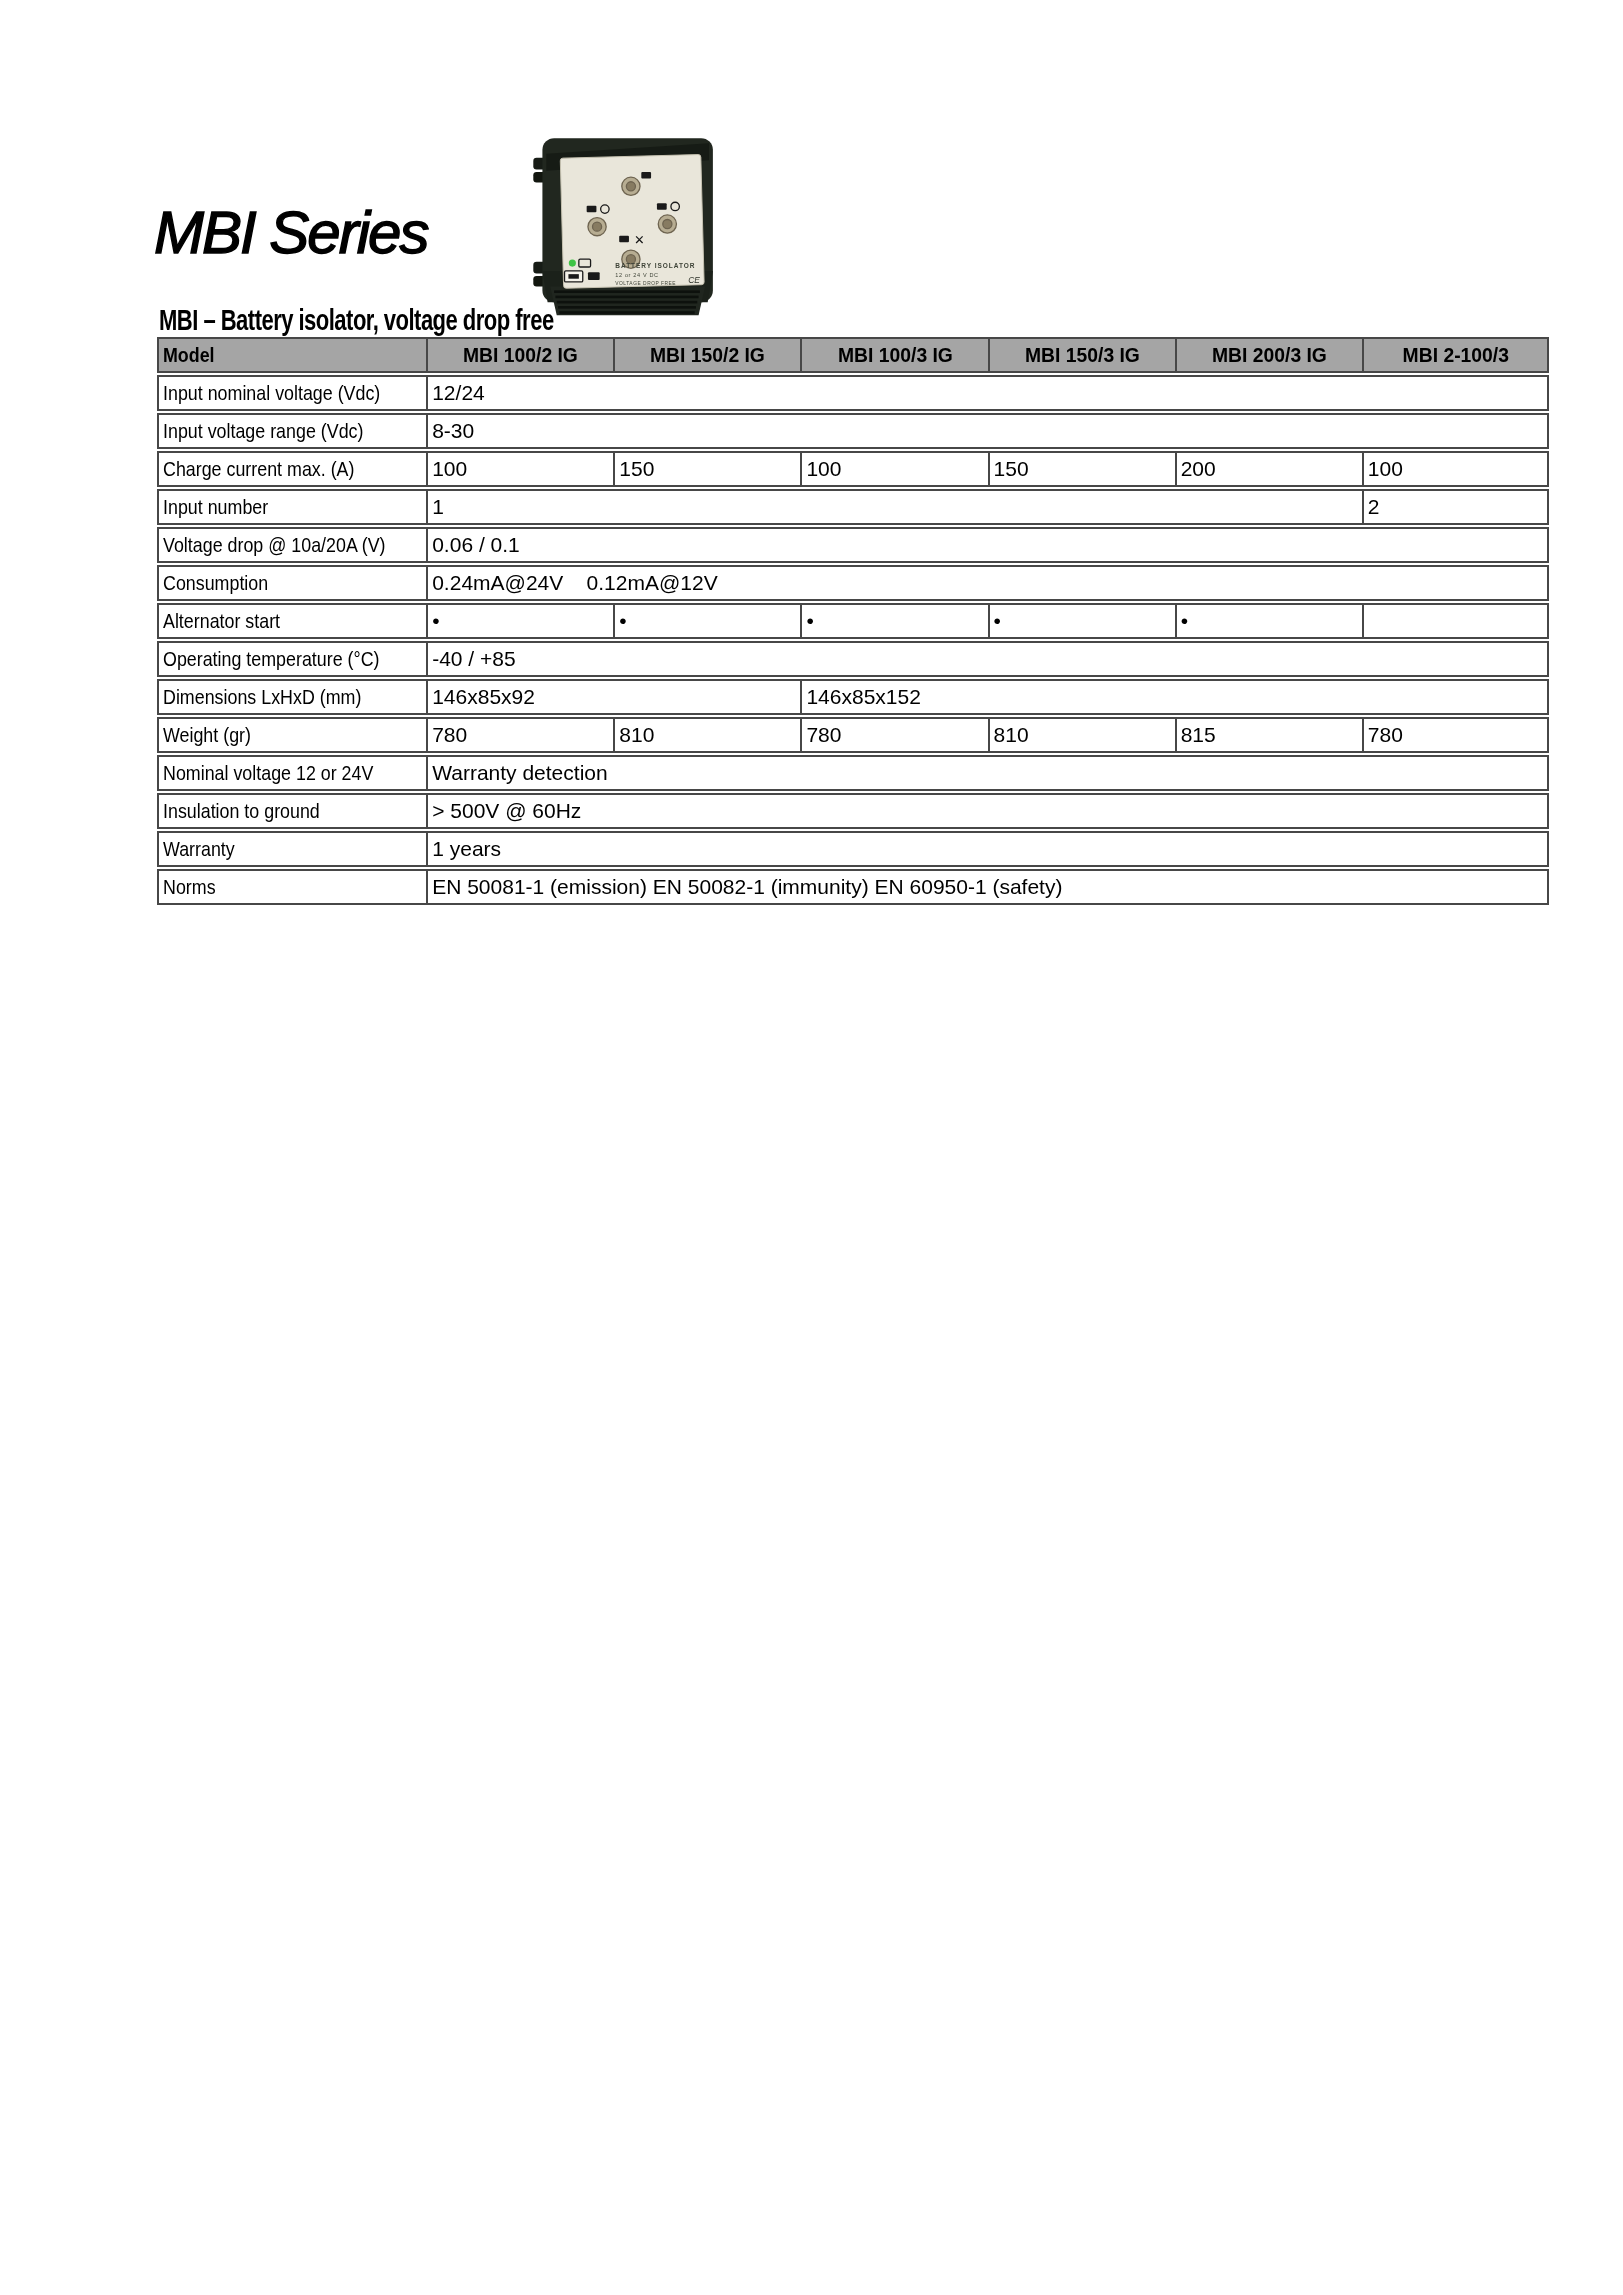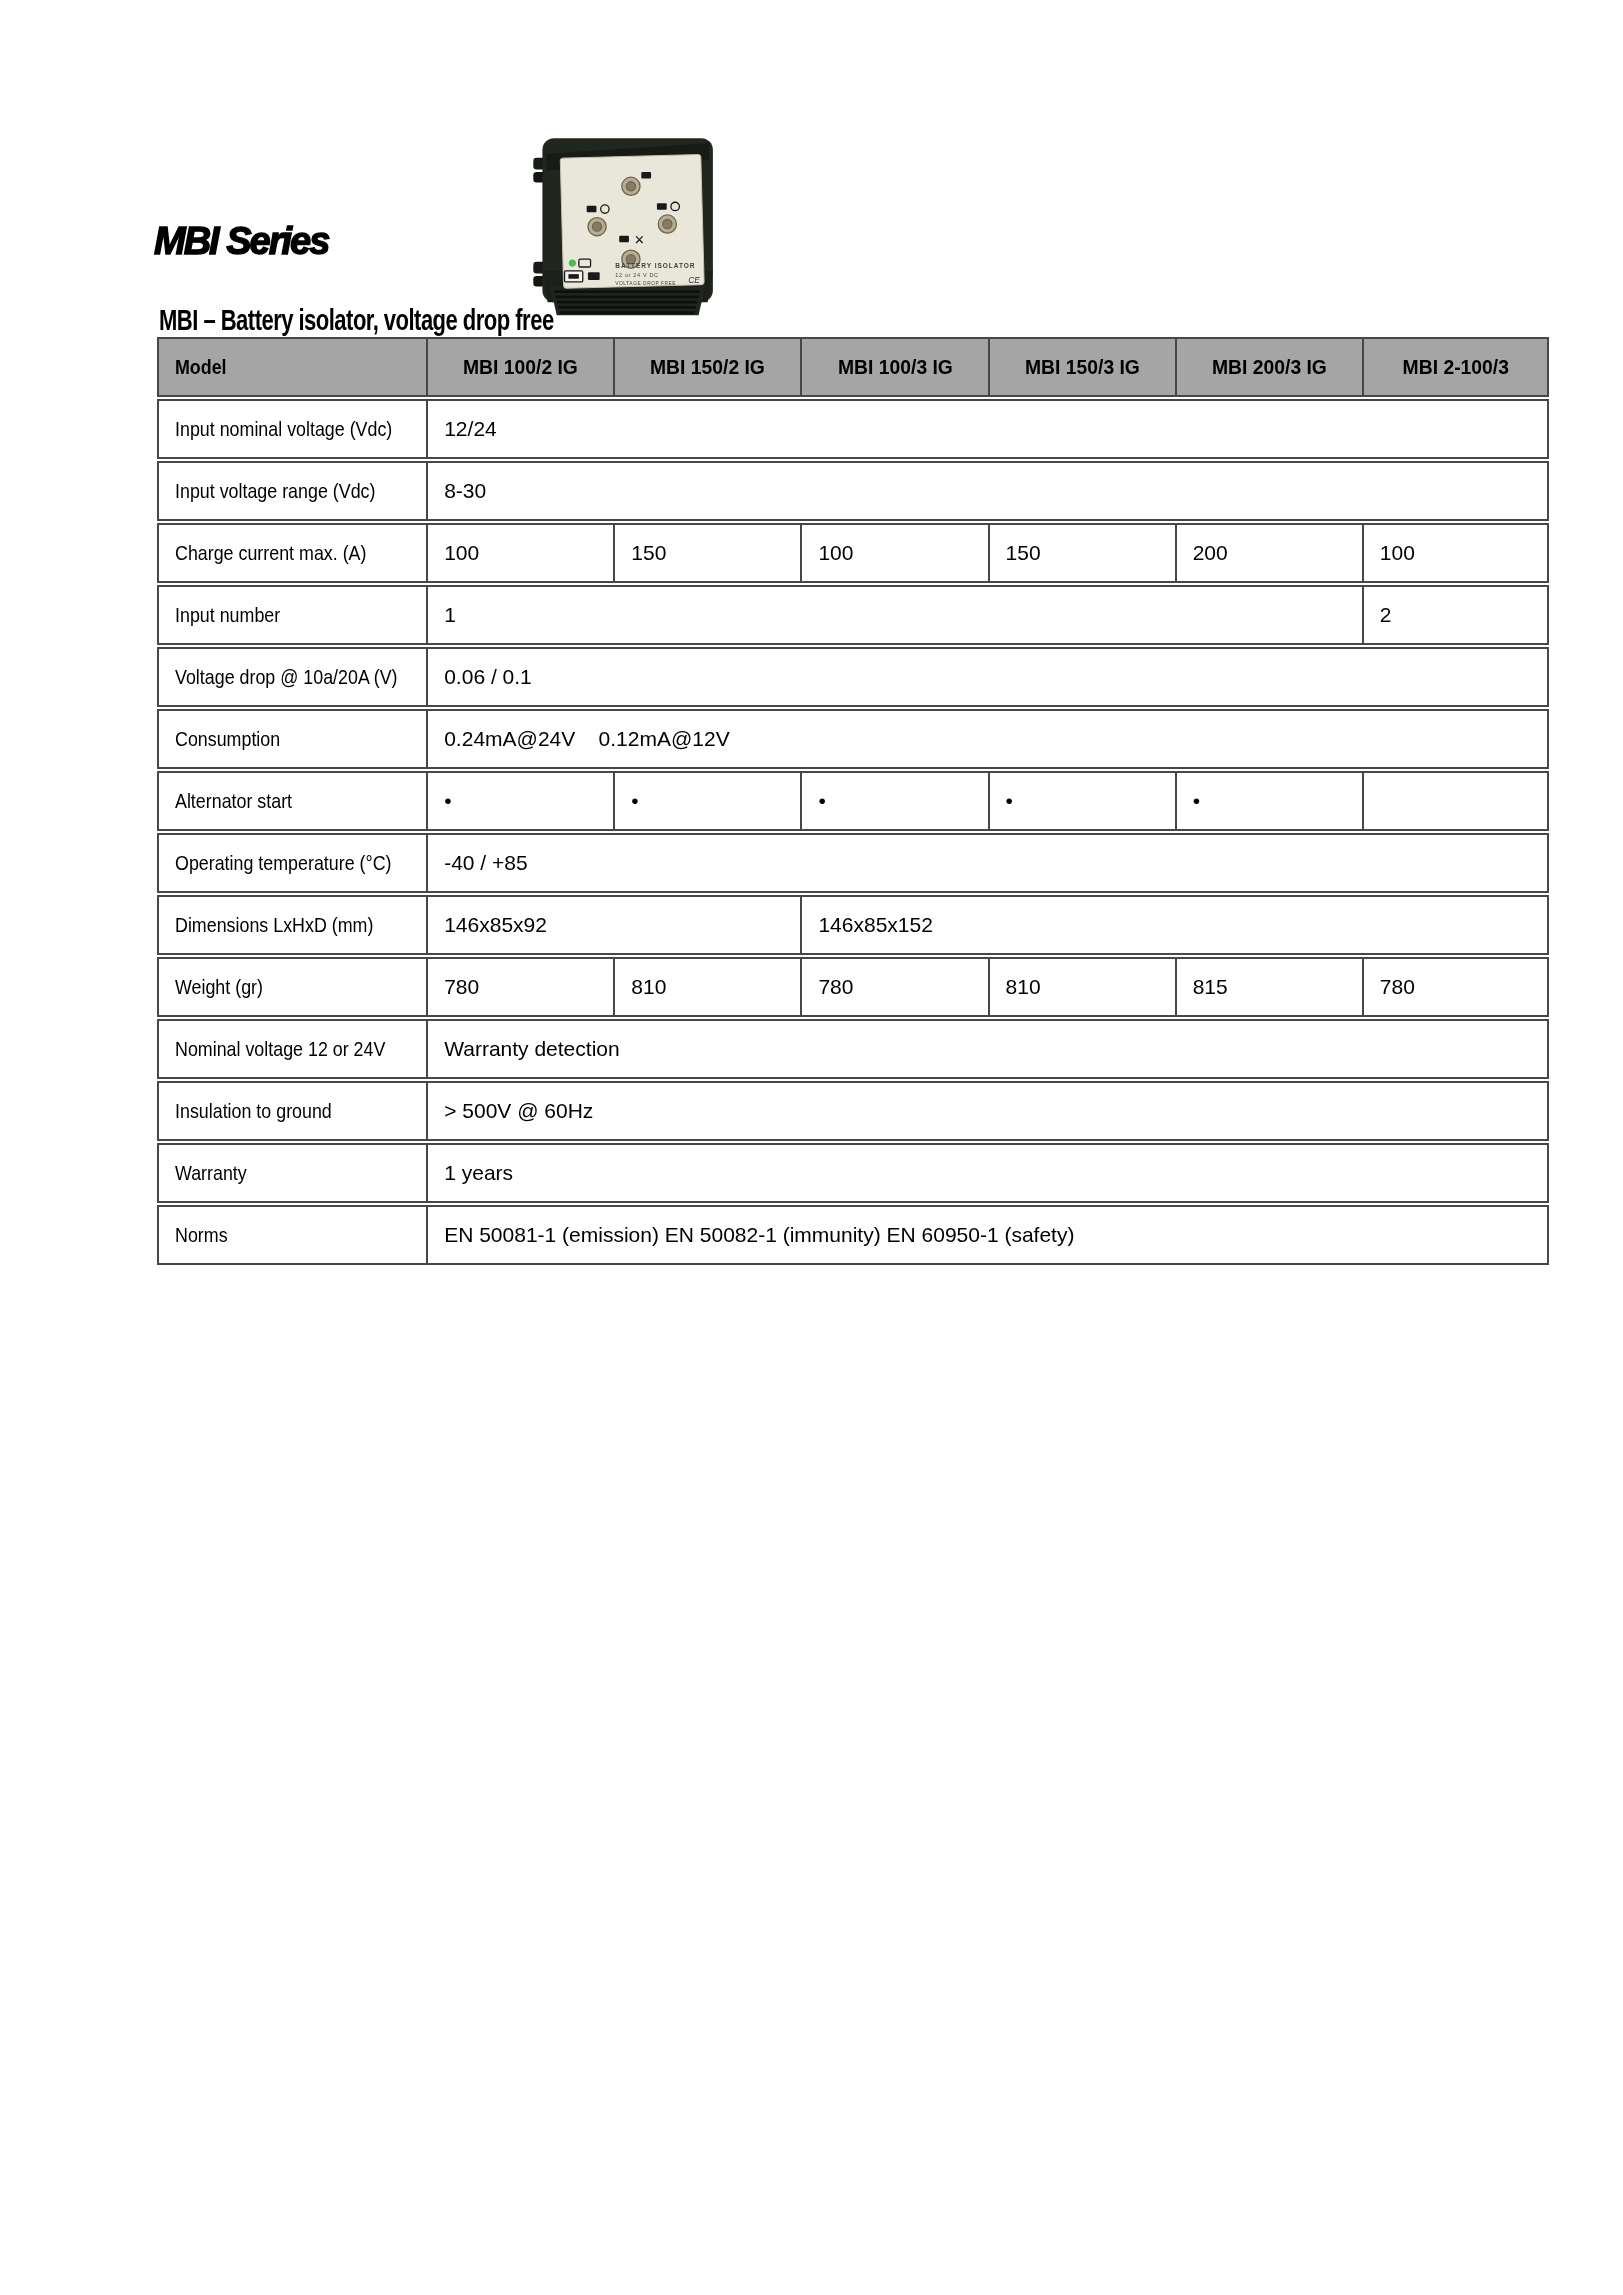--- a/index.html
+++ b/index.html
@@ -6,41 +6,41 @@
     --bc:#474747;          
     --hbg:#a5a5a5;         
   }
   html,body{margin:0;padding:0;}
   body{
     width:1623px;height:2295px;background:#ffffff;position:relative;
     font-family:"Liberation Sans",sans-serif;color:#000;
   }
   
   .series-title{
-    position:absolute;left:154px;top:220px;margin:0;
-    font-size:38px;font-weight:bold;font-style:italic;
+    position:absolute;left:154px;top:198px;margin:0;
+    font-size:60px;font-weight:normal;font-style:italic;
     letter-spacing:-2px;white-space:nowrap;
     -webkit-text-stroke:1.4px #000;
   }
   .section-title{
     position:absolute;left:155px;top:300px;margin:4px;
     font-size:29px;font-weight:bold;white-space:nowrap;letter-spacing:-0.7px;
   }
   .section-title .squeeze{display:inline-block;transform:scaleX(0.76);transform-origin:left center;}
   
   .product-photo{position:absolute;left:532px;top:134px;width:190px;height:184px;}
   
   table.spec{
     position:absolute;left:157px;top:335px;width:1392px;
     border-collapse:separate;border-spacing:0 2.6px;table-layout:fixed;
   }
   col.c-label{width:269px;}
   col.c-model{width:187px;}
   table.spec th,table.spec td{
-    box-sizing:border-box;height:29px;padding:16px;
+    box-sizing:border-box;height:29px;padding:4px;
     font-size:21px;line-height:24px;font-weight:normal;
     border-top:2px solid var(--bc);
     border-bottom:2px solid var(--bc);
     border-left:2px solid var(--bc);
     background:#fff;overflow:hidden;white-space:nowrap;
   }
   table.spec tr>*:last-child{border-right:2px solid var(--bc);}
   table.spec thead th{background:var(--hbg);font-weight:bold;}
   .row-label{text-align:left;padding-left:7.8px;}
   .row-label .squeeze,.model-head .squeeze{display:inline-block;transform:scaleX(0.85);transform-origin:left center;white-space:nowrap;}

